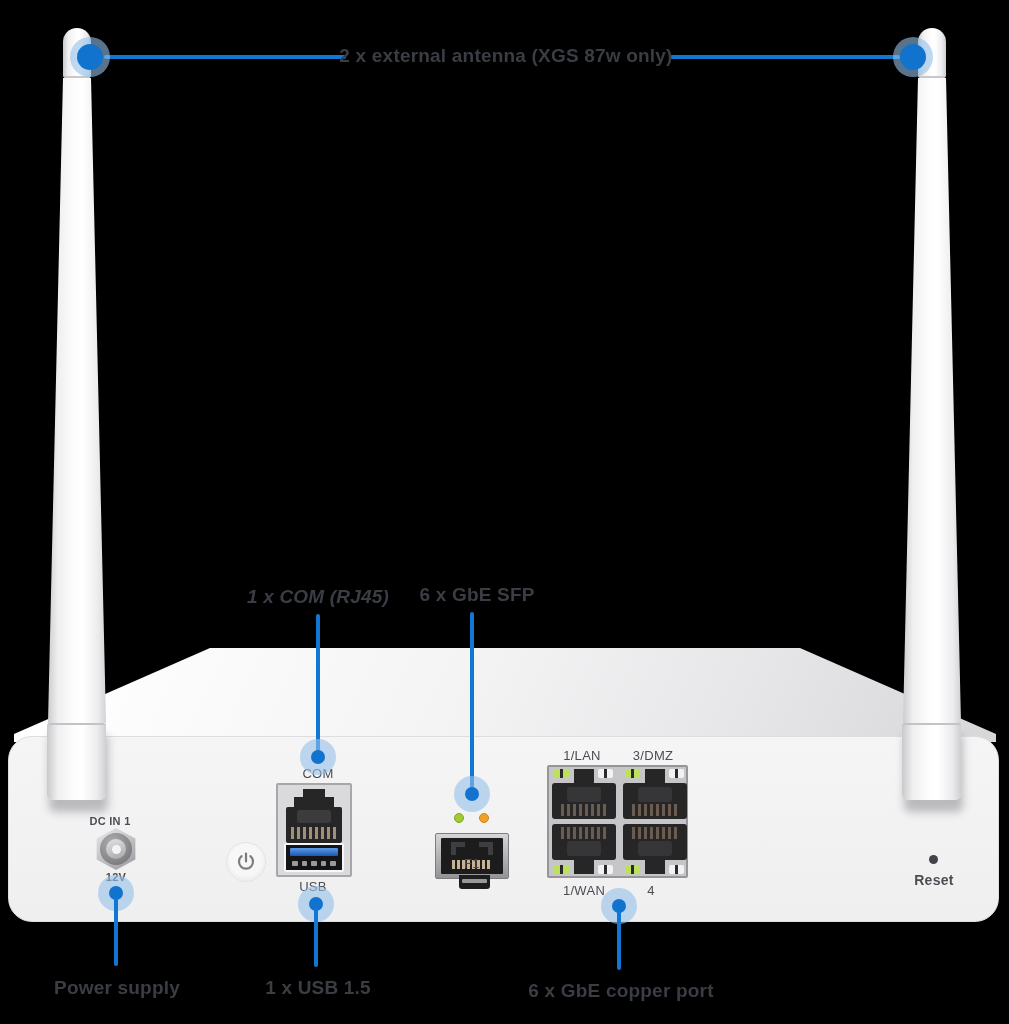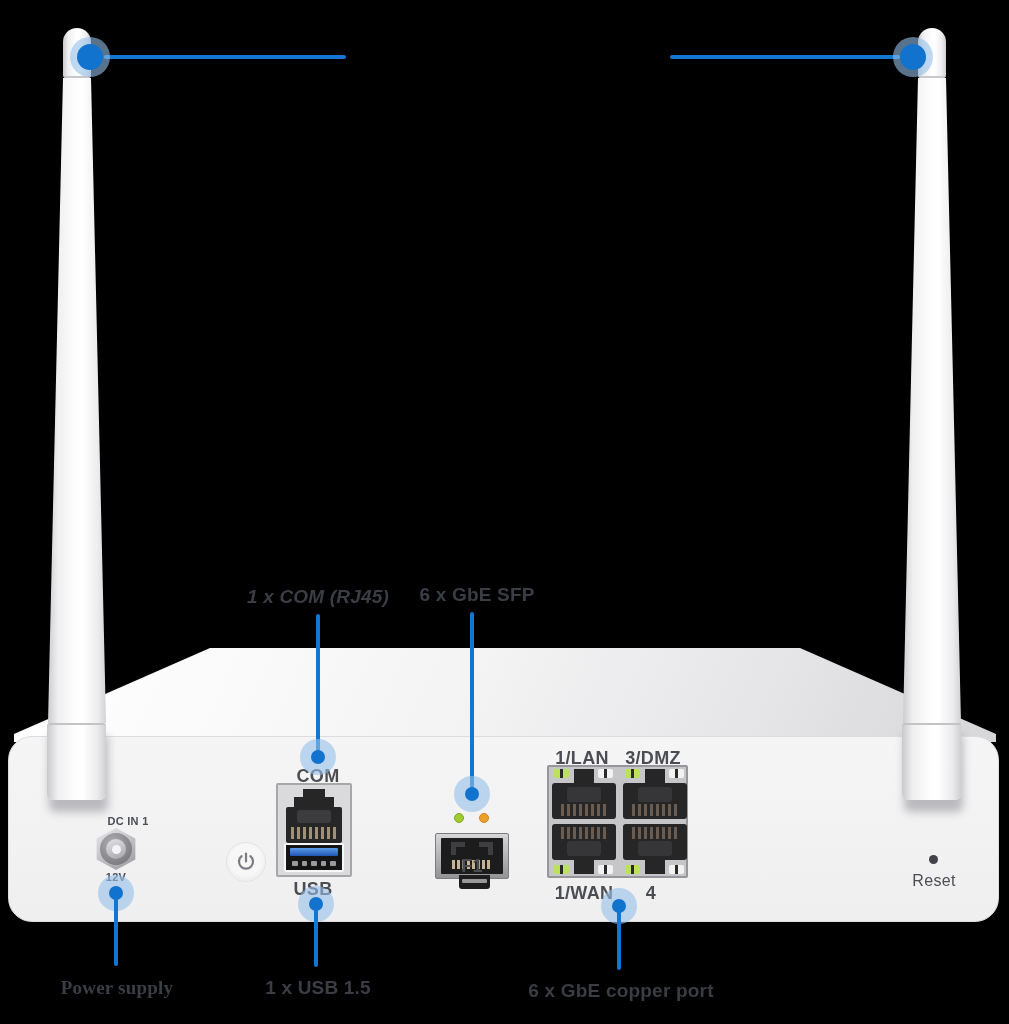--- a/index.html
+++ b/index.html
@@ -32,21 +32,21 @@
         align-items:center;justify-content:center;}
   .halo-sm{width:36px;height:36px;}
   .halo-lg{width:40px;height:40px;}
   .core{border-radius:50%;background:#1173cd;}
   .core-sm{width:14px;height:14px;}
   .core-lg{width:26px;height:26px;}
   .callout-label{font-size:19px;font-weight:600;color:#3a3d44;white-space:nowrap;
     transform:translateX(-50%);letter-spacing:0.2px;}
 
   
-  .port-label{font-size:18px;font-weight:700;color:#4b4d53;white-space:nowrap;
+  .port-label{font-size:13px;font-weight:400;color:#4b4d53;white-space:nowrap;
     transform:translateX(-50%);letter-spacing:0.3px;}
   .port-label-sm{font-size:11px;font-weight:700;}
 
   
   .dc-hex{left:94px;top:828px;width:44px;height:42px;
     clip-path:polygon(50% 0%,94% 25%,94% 75%,50% 100%,6% 75%,6% 25%);
     background:linear-gradient(145deg,#ececee 0%,#bdbdc0 55%,#97979b 100%);}
   .dc-c1{left:6px;top:5px;width:32px;height:32px;border-radius:50%;
     background:radial-gradient(circle at 38% 32%,#aeaeb2,#6c6c71);}
   .dc-c2{left:6px;top:6px;width:20px;height:20px;border-radius:50%;
@@ -108,21 +108,21 @@
   .reset-hole{left:929px;top:855px;width:9px;height:9px;border-radius:50%;background:#424248;}
 </style>
 </head>
 <body>
 
 <div class="scene">
 
   <div class="abs top-surface"></div>
   <div class="abs front-panel"></div>
 
-  <div class="abs port-label port-label-sm" style="left:128px;top:815px;">DC IN 1</div>
+  <div class="abs port-label port-label-sm" style="left:110px;top:815px;">DC IN 1</div>
   <div class="abs dc-hex">
     <div class="abs dc-c1">
         <div class="abs dc-c2">
           <div class="abs dc-c3"></div>
         </div>
       </div>
   </div>
   <div class="abs port-label port-label-sm" style="left:116px;top:871px;">12V</div>
 
   <div class="abs pwr-btn">
@@ -210,59 +210,60 @@
       <div class="gport-body" style="left:74px;top:57px;">
         <div class="gslot" style="bottom:4px;"></div>
         <div class="gpins" style="top:3px;"></div>
       </div>
     </div>
   </div>
   <div class="abs port-label" style="left:584px;top:883px;">1/WAN</div>
   <div class="abs port-label" style="left:651px;top:883px;">4</div>
 
   <div class="abs reset-hole"></div>
-  <div class="abs port-label" style="left:934px;top:872px;font-weight:400;font-size:16px;">Reset</div>
+  <div class="abs port-label" style="left:934px;top:872px;font-weight:700;font-size:14px;">Reset</div>
 
   <div class="abs antenna" style="left:47px;">
     <div class="abs ant-cap ant-grad"></div>
     <div class="abs ant-mast ant-grad"></div>
     <div class="abs ant-base ant-grad"></div>
   </div>
   <div class="abs antenna" style="left:902px;">
     <div class="abs ant-cap ant-grad"></div>
     <div class="abs ant-mast ant-grad"></div>
     <div class="abs ant-base ant-grad"></div>
   </div>
 
   <div class="abs hline" style="left:104px;top:55px;width:242px;"></div>
   <div class="abs hline" style="left:670px;top:55px;width:230px;"></div>
   <div class="abs halo halo-lg" style="left:70px;top:37px;">
     <div class="core core-lg"></div>
   </div>
   <div class="abs halo halo-lg" style="left:893px;top:37px;">
     <div class="core core-lg"></div>
   </div>
+  <div class="abs callout-label" style="left:506px;top:45px;">2 x external antenna (XGS 87w only)</div>
 
   <div class="abs callout-label" style="left:318px;top:586px;font-style:italic;">1 x COM (RJ45)</div>
   <div class="abs vline" style="left:316px;top:614px;height:138px;"></div>
   <div class="abs halo halo-sm" style="left:300px;top:739px;">
     <div class="core core-sm"></div>
   </div>
 
   <div class="abs callout-label" style="left:477px;top:584px;">6 x GbE SFP</div>
   <div class="abs vline" style="left:470px;top:612px;height:177px;"></div>
   <div class="abs halo halo-sm" style="left:454px;top:776px;">
     <div class="core core-sm"></div>
   </div>
 
   <div class="abs halo halo-sm" style="left:98px;top:875px;">
     <div class="core core-sm"></div>
   </div>
   <div class="abs vline" style="left:114px;top:898px;height:68px;"></div>
-  <div class="abs callout-label" style="left:117px;top:977px;font-family:Liberation Serif, serif;">Power supply</div>
+  <div class="abs callout-label" style="left:117px;top:977px;">Power supply</div>
 
   <div class="abs halo halo-sm" style="left:298px;top:886px;">
     <div class="core core-sm"></div>
   </div>
   <div class="abs vline" style="left:314px;top:909px;height:58px;"></div>
   <div class="abs callout-label" style="left:318px;top:977px;">1 x USB 1.5</div>
 
   <div class="abs halo halo-sm" style="left:601px;top:888px;">
     <div class="core core-sm"></div>
   </div>

